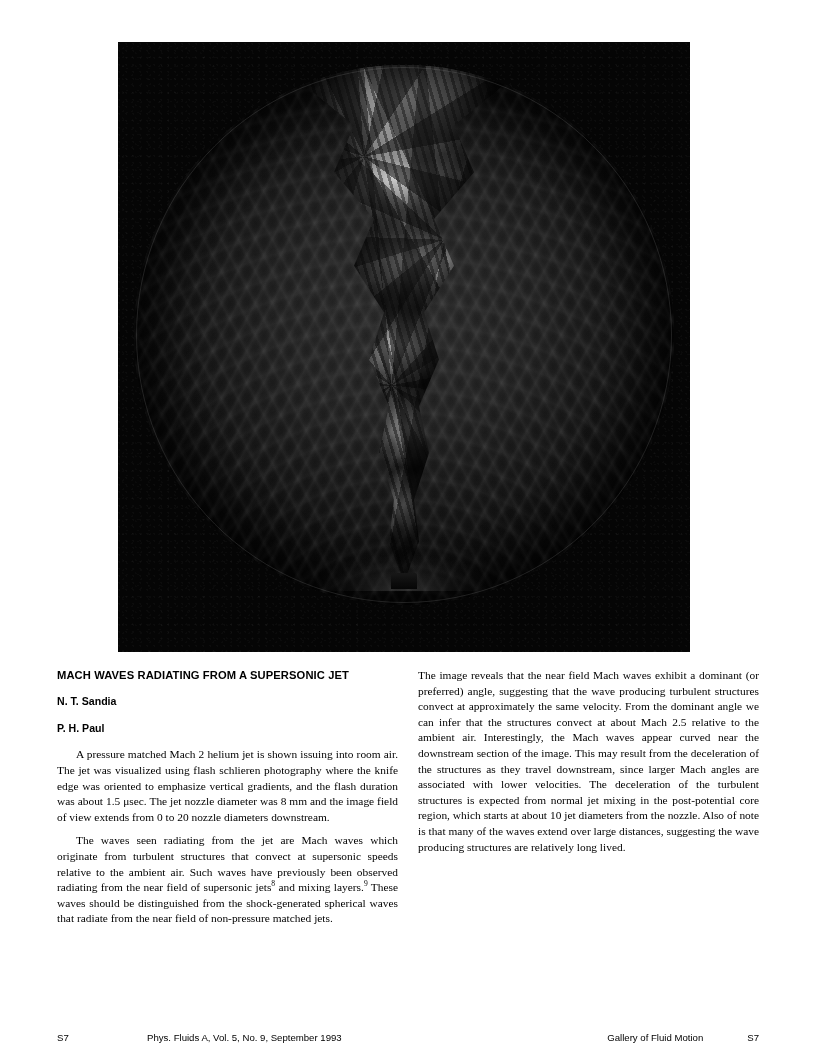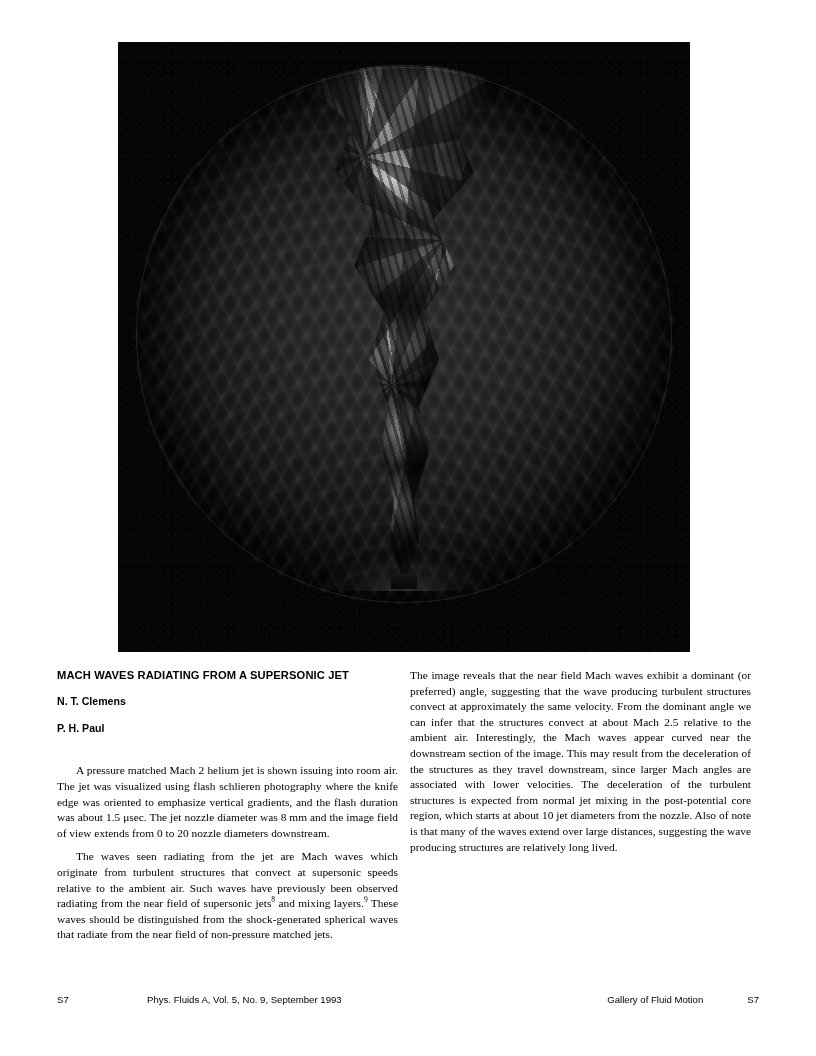--- a/index.html
+++ b/index.html
@@ -168,42 +168,42 @@
 
   
   .body-area {
     position: absolute;
     left: 57px;
     top: 668px;
     width: 702px;
   }
   .cols {
     display: flex;
-    gap: 12px;
+    gap: 20px;
   }
   .col {
     width: 341px;
   }
 
   .art-title {
     font-family: "Liberation Sans", sans-serif;
     font-weight: bold;
     font-size: 11.2px;
     line-height: 15px;
     letter-spacing: 0.1px;
     margin: 0 0 11px 0;
   }
   .author-block {
     font-family: "Liberation Sans", sans-serif;
     font-weight: bold;
     font-size: 10.6px;
     line-height: 14.2px;
     margin: 0 0 13px 0;
   }
-  .author-block.second { margin-bottom: 28px; }
+  .author-block.second { margin-bottom: 12px; }
   .author-name { display: block; }
   .author-affil { display: block; }
 
   p.para {
     margin: 0;
     font-size: 11.4px;
     line-height: 15.6px;
     text-align: justify;
     text-indent: 19px;
     hyphens: none;
@@ -216,21 +216,21 @@
   sup {
     font-size: 7.6px;
     vertical-align: super;
     line-height: 0;
   }
 
   
   .footer {
     position: absolute;
     left: 57px;
-    top: 994px;
+    top: 1032px;
     width: 702px;
     font-family: "Liberation Sans", sans-serif;
     font-size: 9.6px;
     display: flex;
     align-items: baseline;
     justify-content: space-between;
   }
   .foot-folio-left { width: 46px; }
   .foot-journal { flex: 0 0 auto; margin-left: 44px; }
   .foot-spacer { flex: 1 1 auto; }
@@ -257,21 +257,21 @@
     </div>
   </div>
 
   <div class="body-area">
     <div class="cols">
 
       <div class="col">
         <h1 class="art-title">MACH WAVES RADIATING FROM A SUPERSONIC JET</h1>
 
         <div class="author-block">
-          <span class="author-name">N. T. Clemens</span>
+          <span class="author-name">N. T. Sandia</span>
         </div>
 
         <div class="author-block second">
           <span class="author-name">P. H. Paul</span>
         </div>
 
         <p class="para">A pressure matched Mach 2 helium jet is shown issuing into room air. The jet was visualized using flash schlieren photography where the knife edge was oriented to emphasize vertical gradients, and the flash duration was about 1.5 μsec. The jet nozzle diameter was 8 mm and the image field of view extends from 0 to 20 nozzle diameters downstream.</p>
 
         <p class="para"><span>The waves seen radiating from the jet are Mach waves which originate from turbulent structures that convect at supersonic speeds relative to the ambient air. Such waves have previously been observed radiating from the near field of supersonic jets</span><sup>8</sup><span> and mixing layers.</span><sup>9</sup><span> These waves should be distinguished from the shock-generated spherical waves that radiate from the near field of non-pressure matched jets.</span></p>
       </div>

